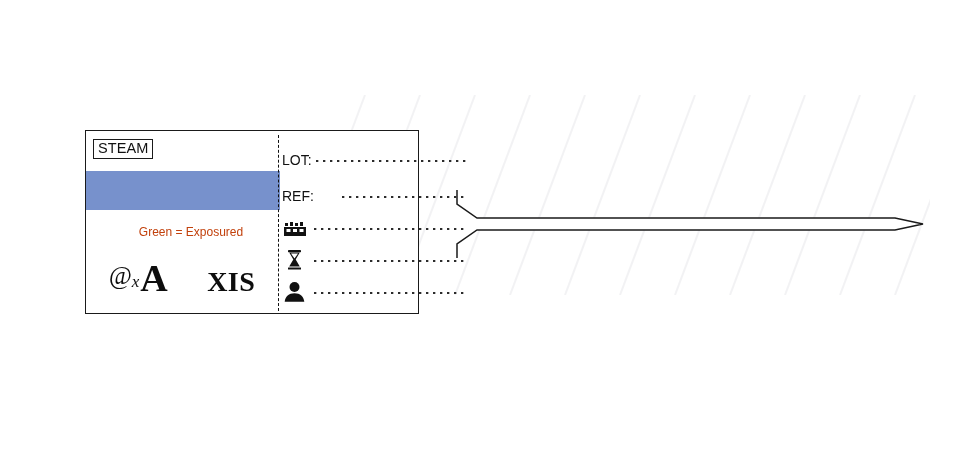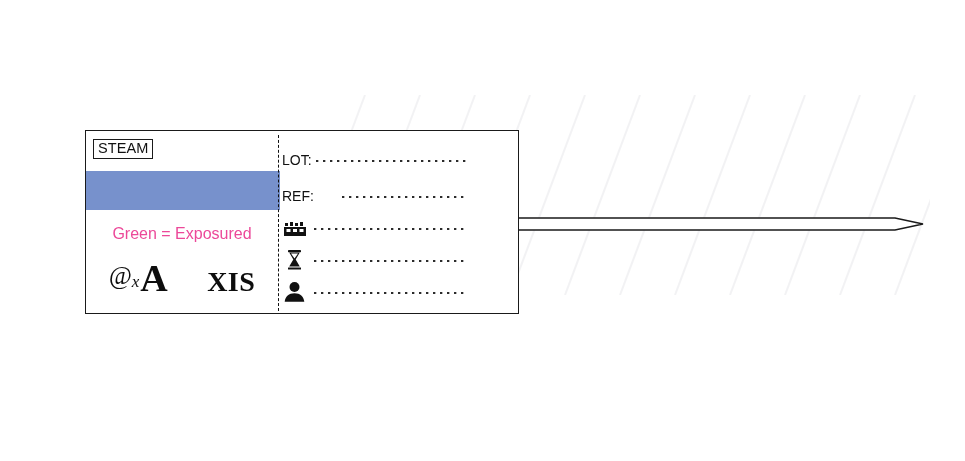--- a/index.html
+++ b/index.html
@@ -36,21 +36,21 @@
     top: 188px;
     width: 470px;
     height: 72px;
   }
 
   
   #label-body {
     position: absolute;
     left: 85px;
     top: 130px;
-    width: 434px;
+    width: 334px;
     height: 184px;
     border: 1.6px solid #1a1a1a;
     background: #ffffff;
     box-sizing: border-box;
   }
 
   
   #indicator-panel {
     position: absolute;
     left: 0;
@@ -91,26 +91,26 @@
   #indicator-bar {
     position: absolute;
     left: 0;
     top: 40px;
     width: 194px;
     height: 39px;
   }
 
   #legend-text {
     position: absolute;
-    left: 0;
+    left: 9px;
     top: 94px;
     width: 192px;
     text-align: center;
-    font-size: 16px;
-    color: #ec4899;
+    font-size: 12px;
+    color: #c2410c;
   }
 
   
   #brand {
     position: absolute;
     left: 0;
     top: 126px;
     width: 192px;
     height: 46px;
     display: flex;

